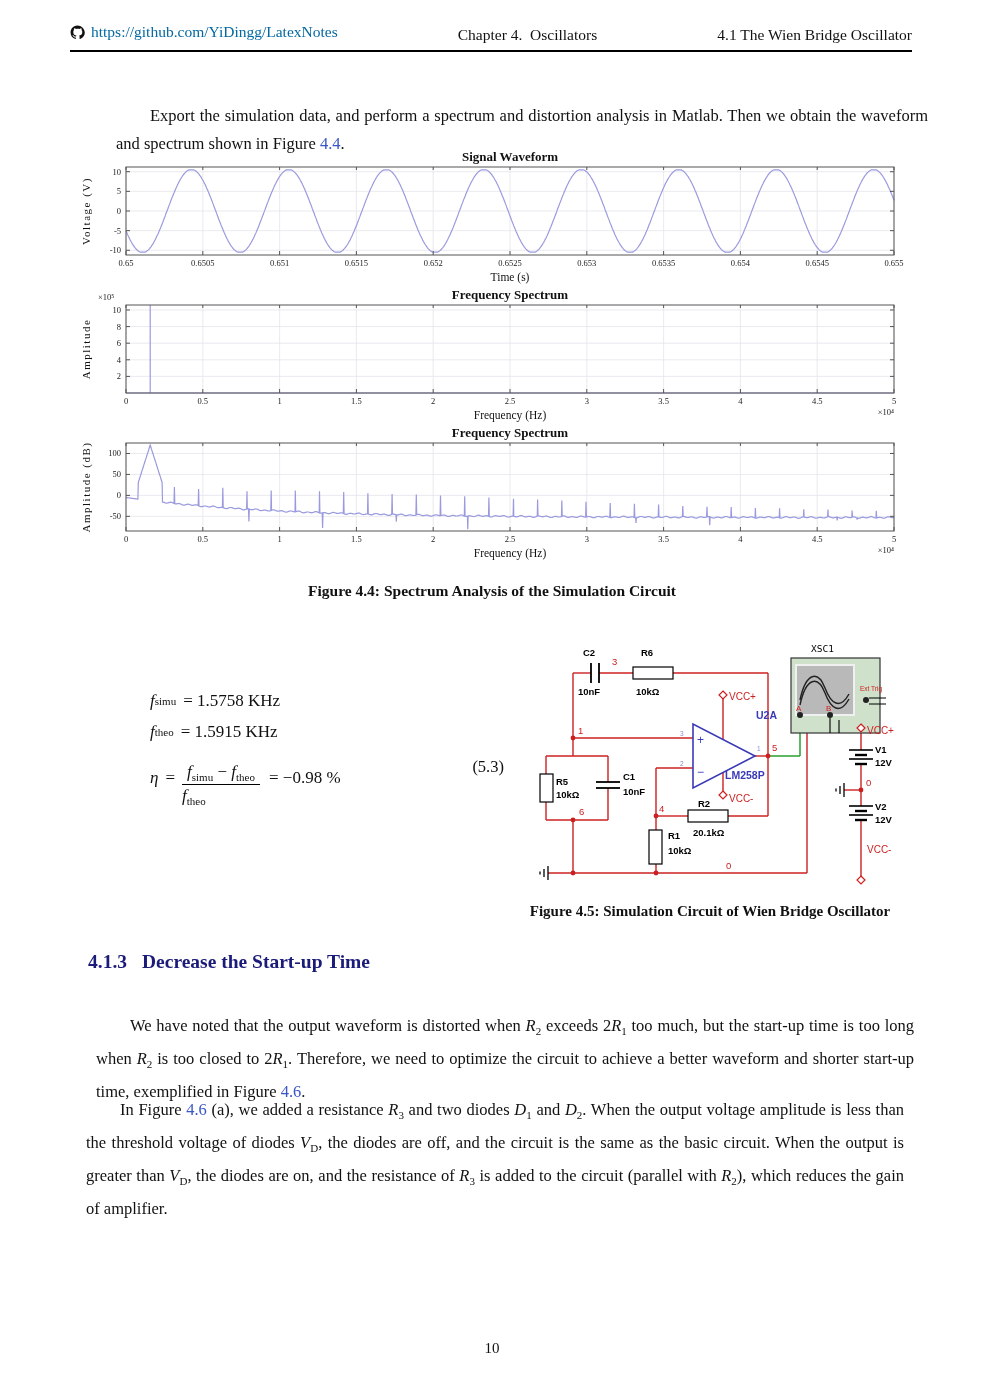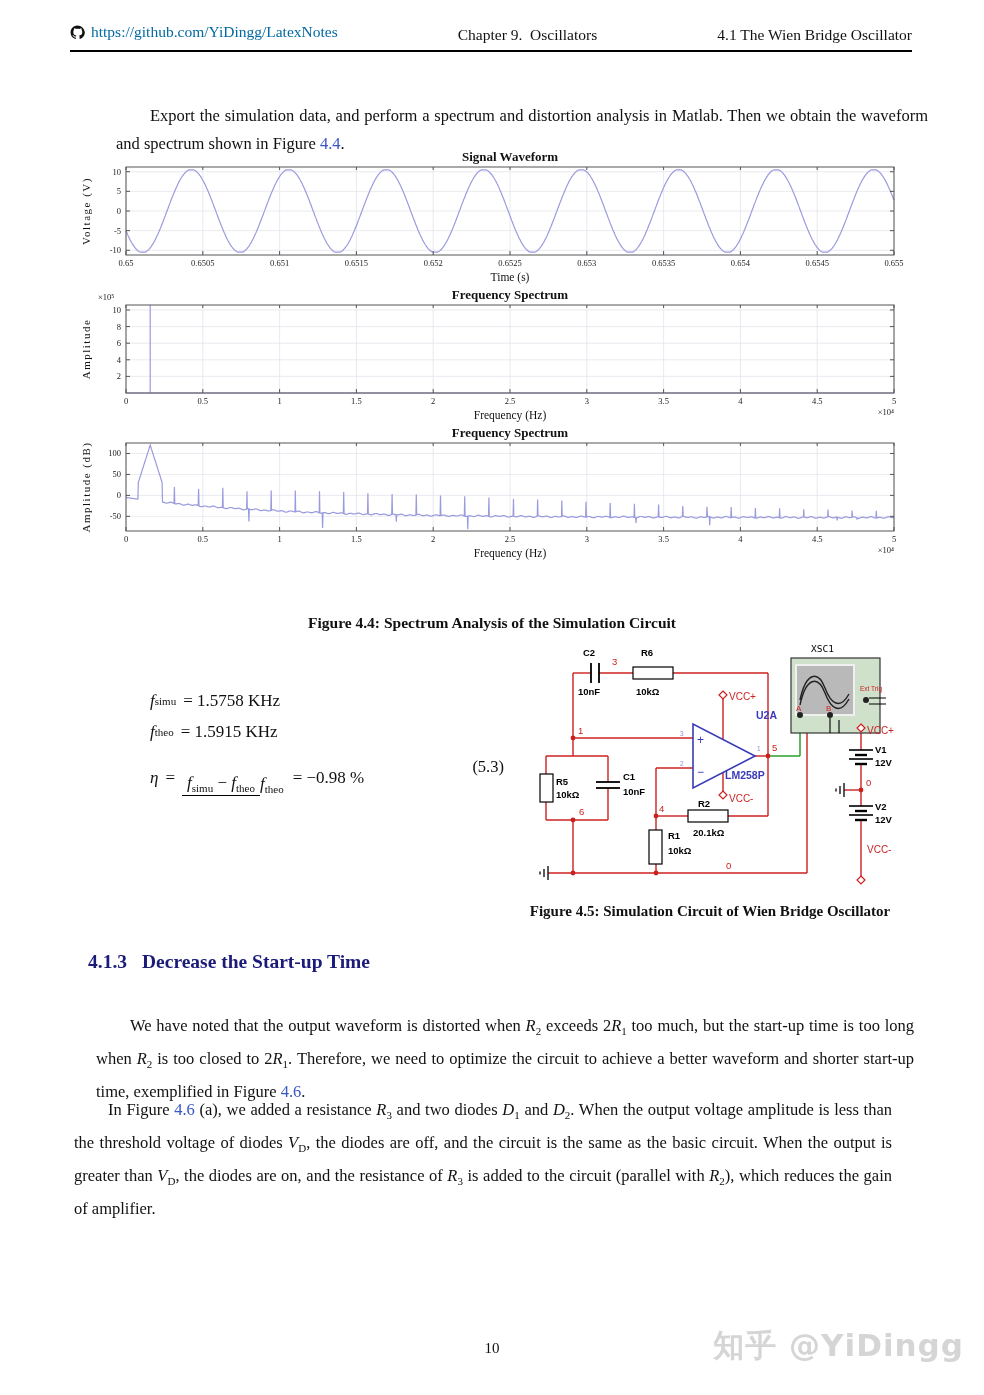--- a/index.html
+++ b/index.html
@@ -8,39 +8,39 @@
   
   .hdr{position:absolute;top:23px;left:70px;width:842px;display:flex;
        justify-content:space-between;align-items:baseline;font-size:15.5px;}
   .hdr .mid{white-space:pre;}
   .gh{display:inline-flex;align-items:center;gap:6px;color:#0369a1;text-decoration:none;}
   .rule{position:absolute;top:50px;left:70px;width:842px;border-top:2px solid #000;}
   
   .para{position:absolute;text-align:justify;font-size:16.5px;line-height:28px;}
   #intro{top:85px;left:88px;width:812px;text-indent:34px;margin-left:28px;}
   #p1{top:995px;left:96px;width:818px;text-indent:34px;}
-  #p2{top:1079px;left:74px;width:818px;text-indent:34px;}
+  #p2{top:1079px;left:86px;width:818px;text-indent:34px;}
   .lnk{color:#3a56c4;cursor:pointer;}
   .m{font-style:italic;}
   sub{font-size:11px;font-style:normal;}
   
   .chart{position:absolute;left:80px;width:830px;height:134px;}
   #chart0{top:150px;} #chart1{top:288px;} #chart2{top:426px;}
   
   .cap{position:absolute;font-weight:bold;font-size:15.5px;text-align:center;}
-  #cap44{top:582px;left:0;width:984px;margin-top:32px;}
+  #cap44{top:582px;left:0;width:984px;}
   #cap45{top:903px;left:505px;width:410px;font-size:15px;}
   
   #leftcol{position:absolute;top:671px;left:88px;width:400px;}
   #observe{text-align:justify;font-size:16.5px;line-height:28px;}
   .eqwrap{position:relative;margin-top:14px;padding-left:62px;font-size:17px;}
   .eqline{min-height:31px;display:flex;align-items:center;}
   .frac-line{min-height:62px;}
   .eqr{margin-left:7px;white-space:pre;}
-  .frac{display:inline-flex;flex-direction:row;margin:13px 2px 0 7px;}
+  .frac{display:inline-flex;flex-direction:column;margin:13px 2px 0 7px;}
   .frac .fnum{padding:0 5px 1px 5px;border-bottom:1.2px solid #000;}
   .frac .fden{padding-top:1px;}
   .eqnum{position:absolute;right:-16px;top:72px;font-size:16.5px;}
   
   #heading{position:absolute;top:951px;left:88px;font-size:19.5px;font-weight:bold;color:#1b1b7a;}
   #heading .num{margin-right:15px;}
   
   #circuitbox{position:absolute;top:638px;left:528px;}
   .csans{font-family:"Liberation Sans",sans-serif;}
   
@@ -54,21 +54,21 @@
 
 <div class="page">
 
   <div class="hdr">
     <span class="gh">
       <svg width="15" height="15" viewBox="0 0 16 16">
         <path fill="#111" d="M8 0.6c-4.1 0-7.4 3.3-7.4 7.4 0 3.3 2.1 6.1 5.1 7 0.4 0.1 0.5-0.2 0.5-0.4v-1.3c-2.1 0.5-2.5-1-2.5-1-0.3-0.9-0.8-1.1-0.8-1.1-0.7-0.5 0.1-0.5 0.1-0.5 0.8 0.1 1.2 0.8 1.2 0.8 0.7 1.2 1.8 0.9 2.2 0.7 0.1-0.5 0.3-0.9 0.5-1.1-1.7-0.2-3.4-0.8-3.4-3.7 0-0.8 0.3-1.5 0.8-2-0.1-0.2-0.3-1 0.1-2 0 0 0.6-0.2 2 0.8 0.6-0.2 1.2-0.3 1.9-0.3s1.3 0.1 1.9 0.3c1.4-1 2-0.8 2-0.8 0.4 1 0.2 1.8 0.1 2 0.5 0.5 0.8 1.2 0.8 2 0 2.9-1.7 3.5-3.4 3.7 0.3 0.2 0.5 0.7 0.5 1.4v2.1c0 0.2 0.1 0.5 0.5 0.4 3-1 5.1-3.8 5.1-7C15.4 3.9 12.1 0.6 8 0.6z"></path>
       </svg>
       <span>https://github.com/YiDingg/LatexNotes</span>
     </span>
-    <span class="mid">Chapter 9.  Oscillators</span>
+    <span class="mid">Chapter 4.  Oscillators</span>
     <span>4.1 The Wien Bridge Oscillator</span>
   </div>
   <div class="rule"></div>
 
   <p class="para" id="intro">Export the simulation data, and perform a spectrum and distortion analysis in Matlab.  Then we obtain the waveform and spectrum shown in Figure <span class="lnk">4.4</span>.</p>
 
   <div class="chart" id="chart0"><svg width="830" height="134" viewBox="0 0 830 134">
         <line x1="46" y1="17" x2="46" y2="105" stroke="#e4e4ec" stroke-width="0.8"></line>
         <line x1="122.79999999999148" y1="17" x2="122.79999999999148" y2="105" stroke="#e4e4ec" stroke-width="0.8"></line>
         <line x1="199.60000000000002" y1="17" x2="199.60000000000002" y2="105" stroke="#e4e4ec" stroke-width="0.8"></line>
@@ -463,14 +463,13 @@
   <div class="cap" id="cap45">Figure 4.5: Simulation Circuit of Wien Bridge Oscillator</div>
 
   <div id="heading">
     <span class="num">4.1.3</span><span>Decrease the Start-up Time</span>
   </div>
 
   <p class="para" id="p1">We have noted that the output waveform is distorted when <span class="m">R</span><sub>2</sub> exceeds 2<span class="m">R</span><sub>1</sub> too much, but the start-up time is too long when <span class="m">R</span><sub>2</sub> is too closed to 2<span class="m">R</span><sub>1</sub>. Therefore, we need to optimize the circuit to achieve a better waveform and shorter start-up time, exemplified in Figure <span class="lnk">4.6</span>.</p>
   <p class="para" id="p2">In Figure <span class="lnk">4.6</span> (a), we added a resistance <span class="m">R</span><sub>3</sub> and two diodes <span class="m">D</span><sub>1</sub> and <span class="m">D</span><sub>2</sub>.  When the output voltage amplitude is less than the threshold voltage of diodes <span class="m">V</span><sub>D</sub>, the diodes are off, and the circuit is the same as the basic circuit.  When the output is greater than <span class="m">V</span><sub>D</sub>, the diodes are on, and the resistance of <span class="m">R</span><sub>3</sub> is added to the circuit (parallel with <span class="m">R</span><sub>2</sub>), which reduces the gain of amplifier.</p>
 
   <div id="pageno">10</div>
-  <div id="wm">知乎 @YiDingg</div>
 </div>
 
 </body></html>

